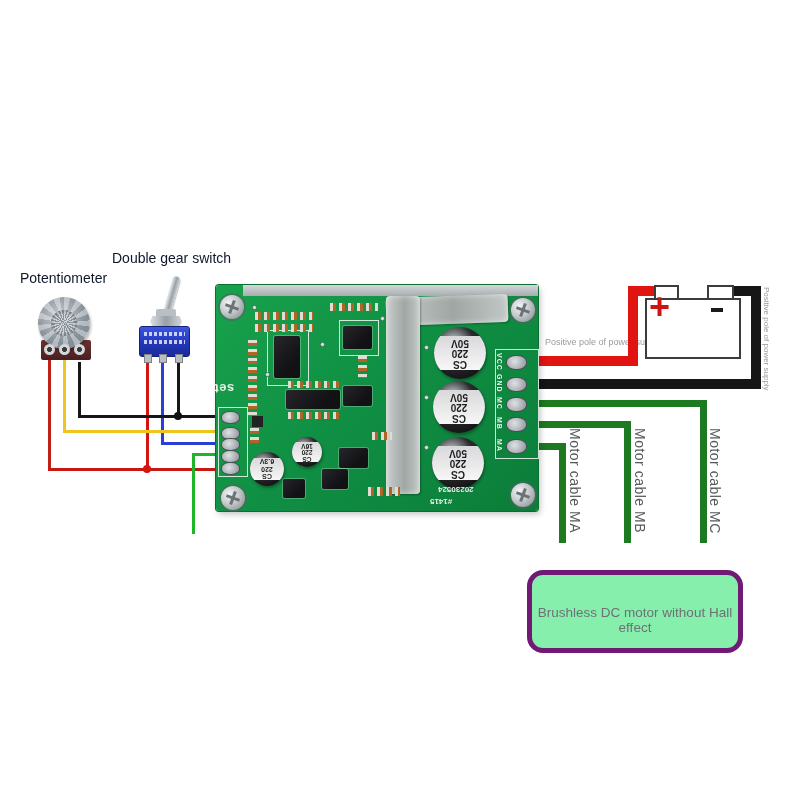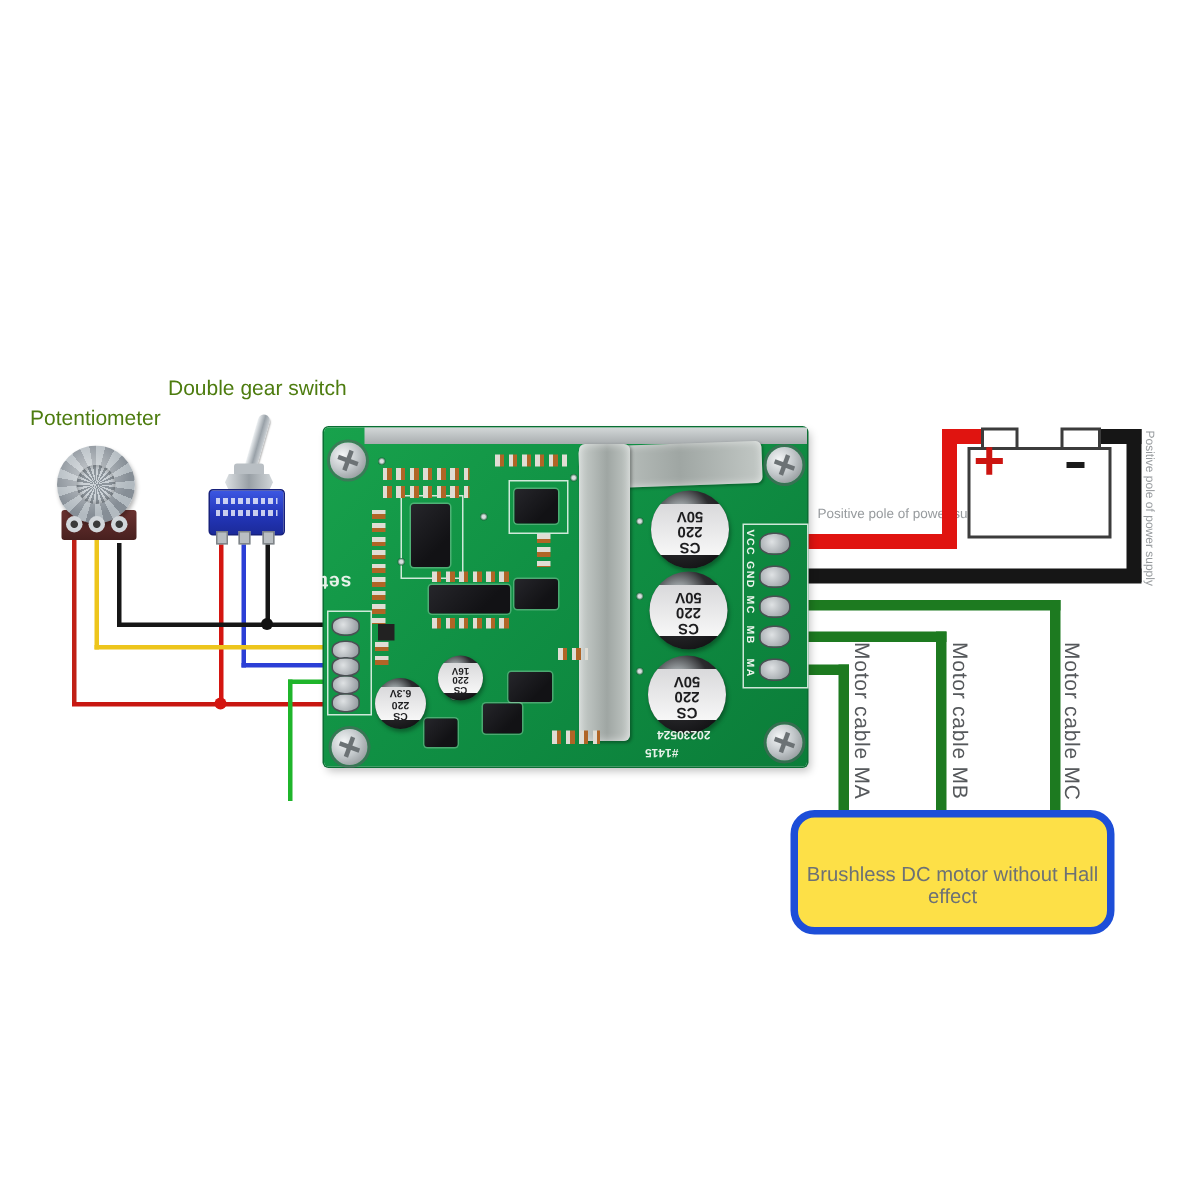--- a/index.html
+++ b/index.html
@@ -1,19 +1,19 @@
 <!DOCTYPE html>
 <html><head>
 <meta charset="utf-8">
 <style>
   html,body{margin:0;padding:0;background:#fff;}
   #stage{position:relative;width:800px;height:800px;background:#fff;overflow:hidden;
          font-family:"Liberation Sans", sans-serif;}
   .abs{position:absolute;}
-  .lbl{color:#4d7c0f;font-size:14px;white-space:nowrap;}
+  .lbl{color:#0f172a;font-size:14px;white-space:nowrap;}
   .vtext{writing-mode:vertical-rl;white-space:nowrap;}
   
   .pcb{background:linear-gradient(135deg,#18a24c 0%,#109044 45%,#0b7d39 100%);
        border-radius:3px;box-shadow:0 0 0 1px #0a6e33, 2px 3px 6px rgba(0,0,0,.25);}
   .alu{background:linear-gradient(180deg,#d3d7d8,#a8adaf);}
   .plate{background:linear-gradient(90deg,#c9cfcc,#9fa6a3 55%,#c2c8c5);border-radius:4px;
          box-shadow:inset 0 0 6px rgba(255,255,255,.6),1px 1px 2px rgba(0,0,0,.3);}
   .screw{width:24px;height:24px;border-radius:50%;
          background:radial-gradient(circle at 35% 35%,#f4f6f7 0%,#c3c8cb 45%,#84898c 95%);
          box-shadow:0 0 0 2px rgba(90,95,98,.55);}
@@ -55,21 +55,21 @@
   .swnut{background:linear-gradient(90deg,#dde1e4,#989fa5 50%,#d2d7da);
      clip-path:polygon(8% 0,92% 0,100% 50%,92% 100%,8% 100%,0 50%);}
   .swbody{background:linear-gradient(180deg,#3c57e2,#2336b9 55%,#1b2a9a);border-radius:3px;
      border:1px solid #17217c;}
   .swbody::before,.swbody::after{content:"";position:absolute;left:4px;right:4px;height:4px;
      background:repeating-linear-gradient(90deg,rgba(255,255,255,.75) 0 3px,rgba(255,255,255,0) 3px 5px);}
   .swbody::before{top:5px;} .swbody::after{top:13px;}
   .swpin{background:#b9bec2;border:1px solid #7f8488;}
   
   .batt{background:#fff;border:2px solid #3c3c3c;}
-  .motorbox{background:#fde047;border:5px solid #1d4ed8;border-radius:16px;}
+  .motorbox{background:#86efac;border:5px solid #701a75;border-radius:16px;margin-top:30px;}
   .cable-lbl{writing-mode:vertical-rl;font-size:14px;color:#55585b;letter-spacing:.5px;}
   .pwr-lbl{color:#979b9e;font-size:9px;}
 </style>
 </head>
 <body>
 
 <div id="stage">
 
   <div class="abs lbl" style="left:20px;top:270px;">Potentiometer</div>
   <div class="abs lbl" style="left:112px;top:250px;">Double gear switch</div>

